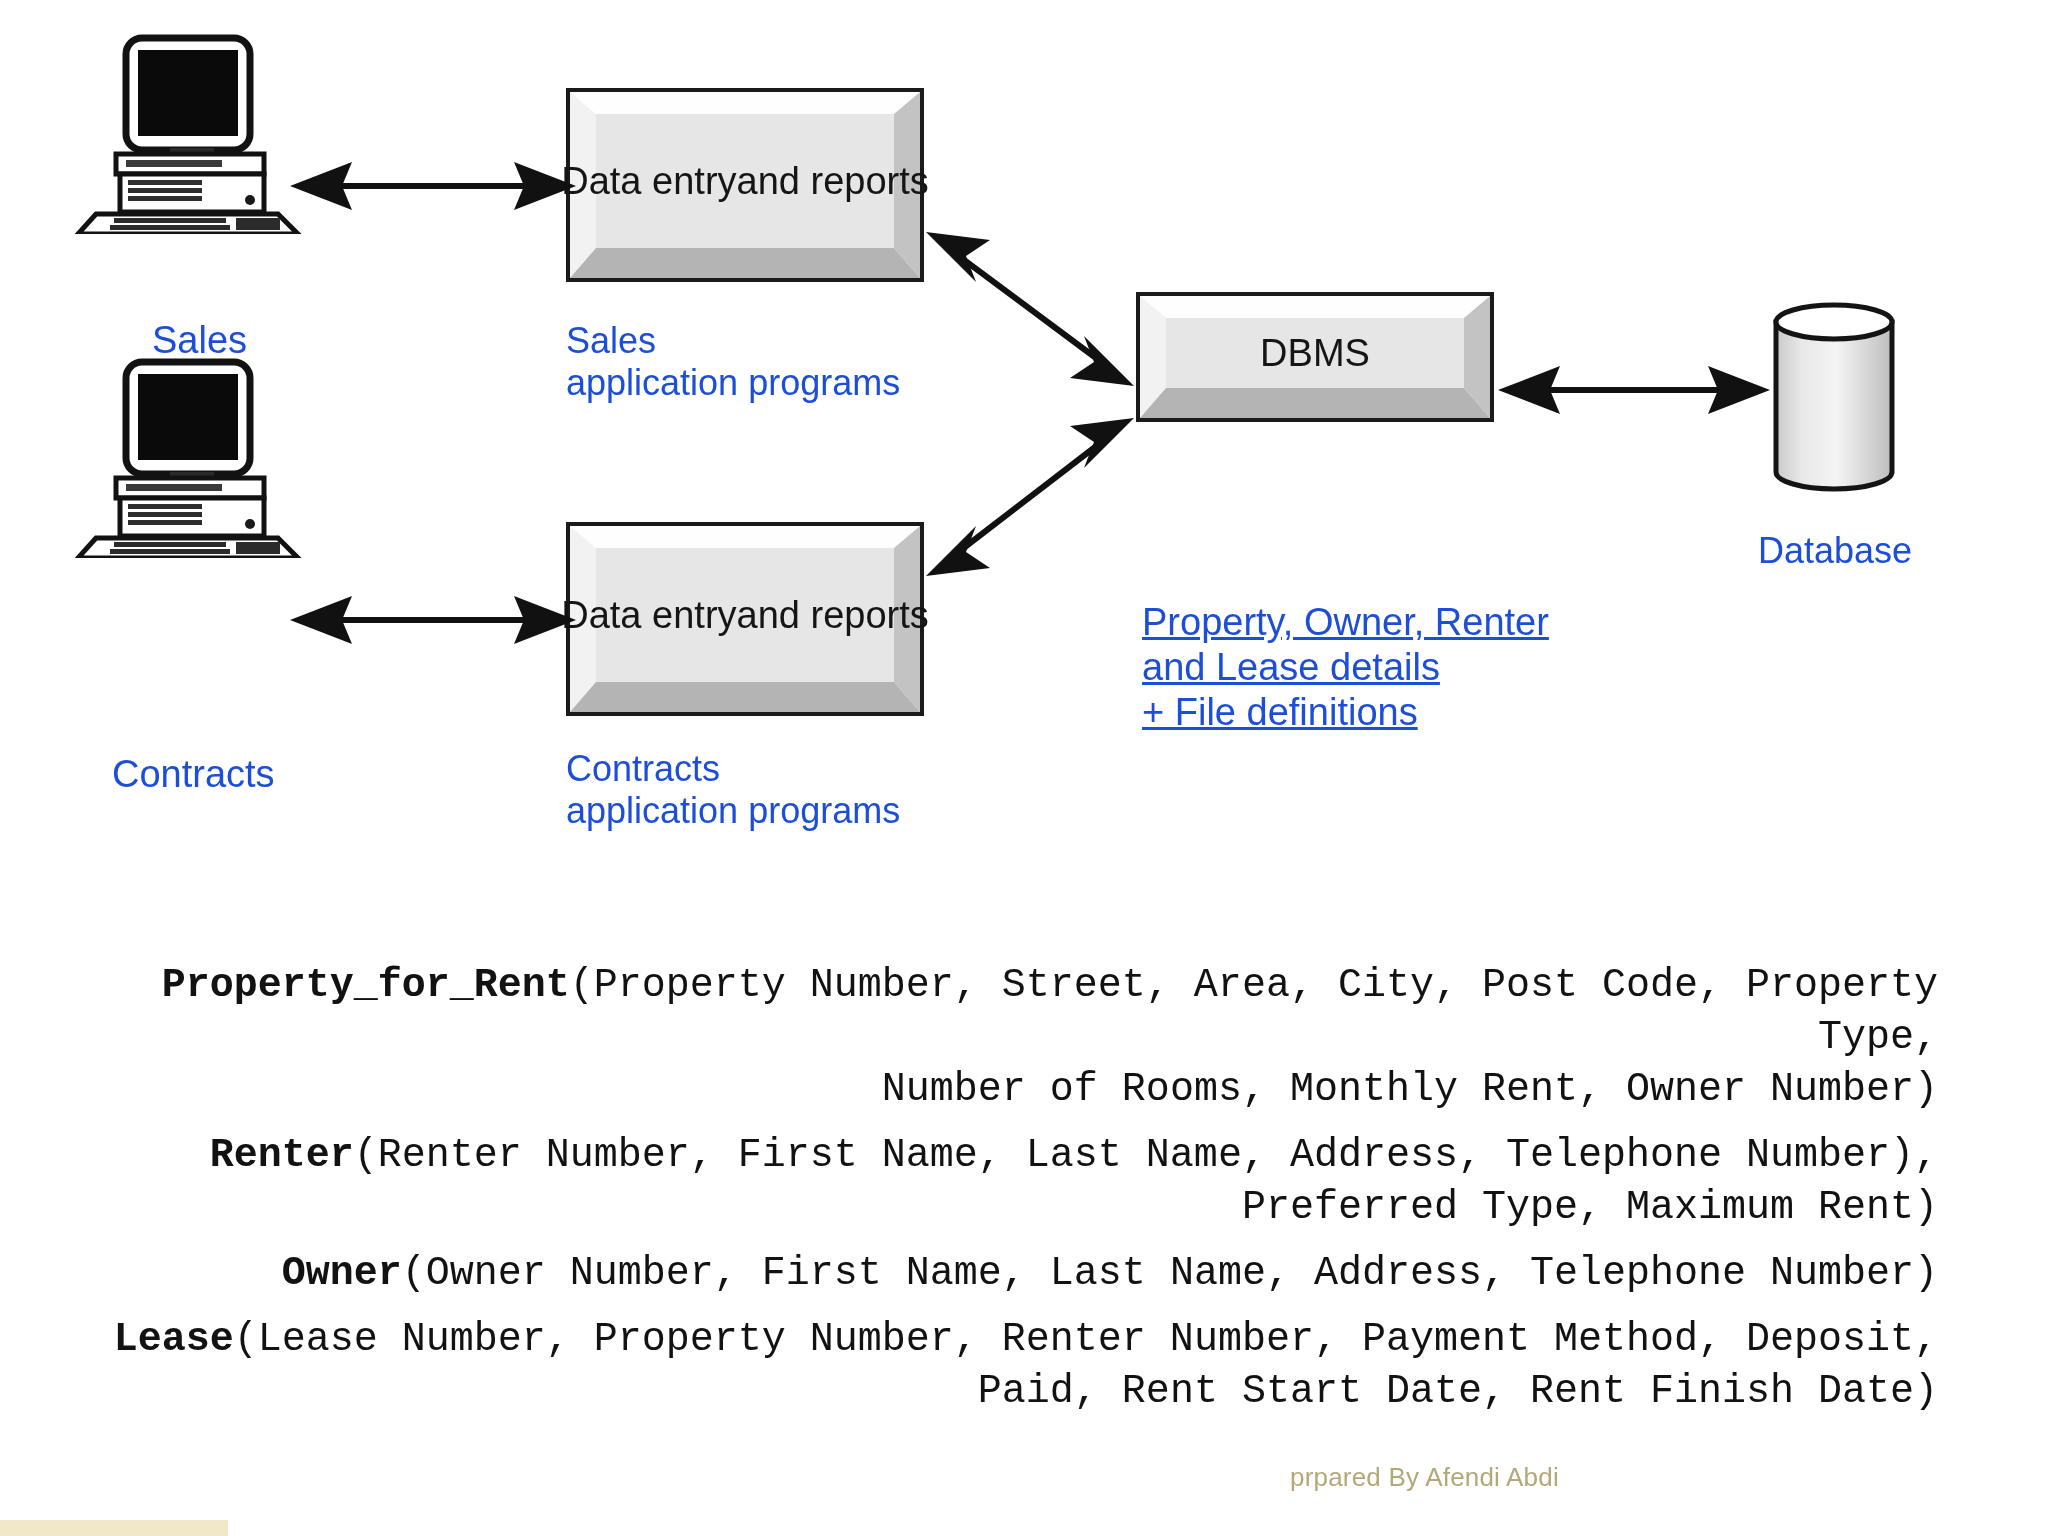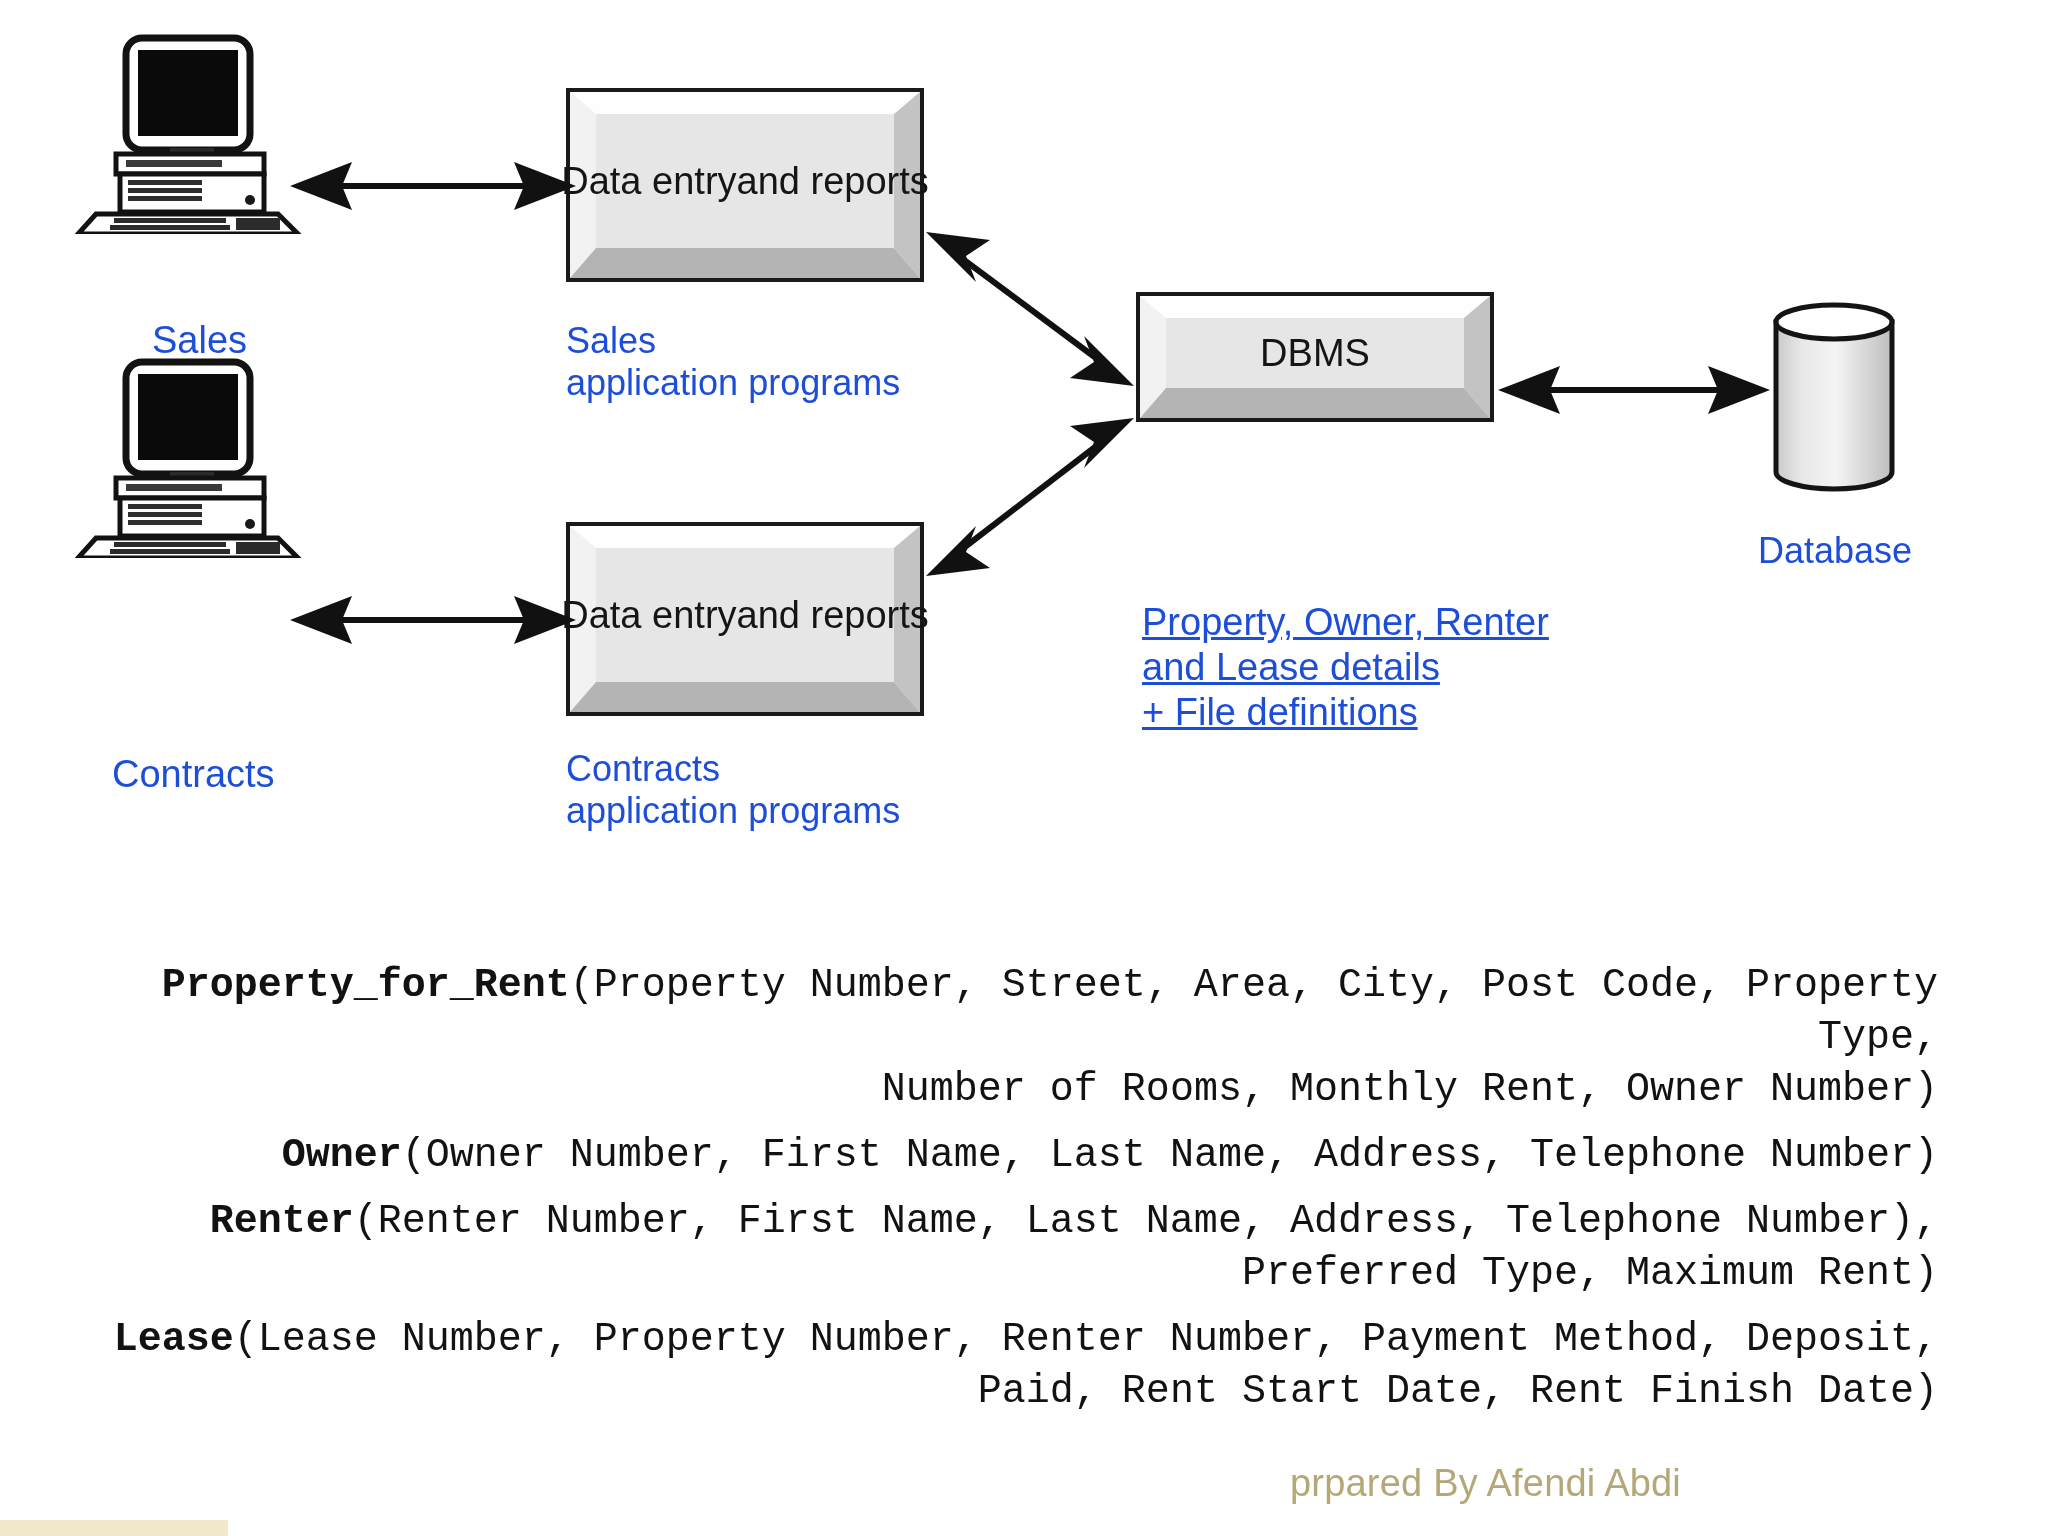--- a/index.html
+++ b/index.html
@@ -89,21 +89,21 @@
   }
 
   
   .cylinder {
     position: absolute;
   }
 
   
   #credit {
     position: absolute;
-    font-size: 38px;
+    font-size: 26px;
     letter-spacing: 0.2px;
     white-space: nowrap;
   }
 
   
   #bottom-swatch {
     position: absolute;
     left: 0;
     bottom: 0;
     width: 228px;
@@ -280,26 +280,26 @@
 </div>
 
 <div id="schema">
 
   <p class="rel">
     <span class="rel-name">Property_for_Rent</span><span>(Property Number, Street, Area, City, Post Code, Property Type,</span>
     <span class="cont">Number of Rooms, Monthly Rent, Owner Number)</span>
   </p>
 
   <p class="rel">
-    <span class="rel-name">Owner</span><span>(Owner Number, First Name, Last Name, Address, Telephone Number)</span>
-  </p>
-
-  <p class="rel">
     <span class="rel-name">Renter</span><span>(Renter Number, First Name, Last Name, Address, Telephone Number),</span>
     <span class="cont">Preferred Type, Maximum Rent)</span>
+  </p>
+
+  <p class="rel">
+    <span class="rel-name">Owner</span><span>(Owner Number, First Name, Last Name, Address, Telephone Number)</span>
   </p>
 
   <p class="rel">
     <span class="rel-name">Lease</span><span>(Lease Number, Property Number, Renter Number, Payment Method, Deposit,</span>
     <span class="cont">Paid, Rent Start Date, Rent Finish Date)</span>
   </p>
 </div>
 
 <div id="credit" style="left: 1290px; top: 1462px; color: rgb(181, 168, 120);">prpared By Afendi Abdi</div>
 

